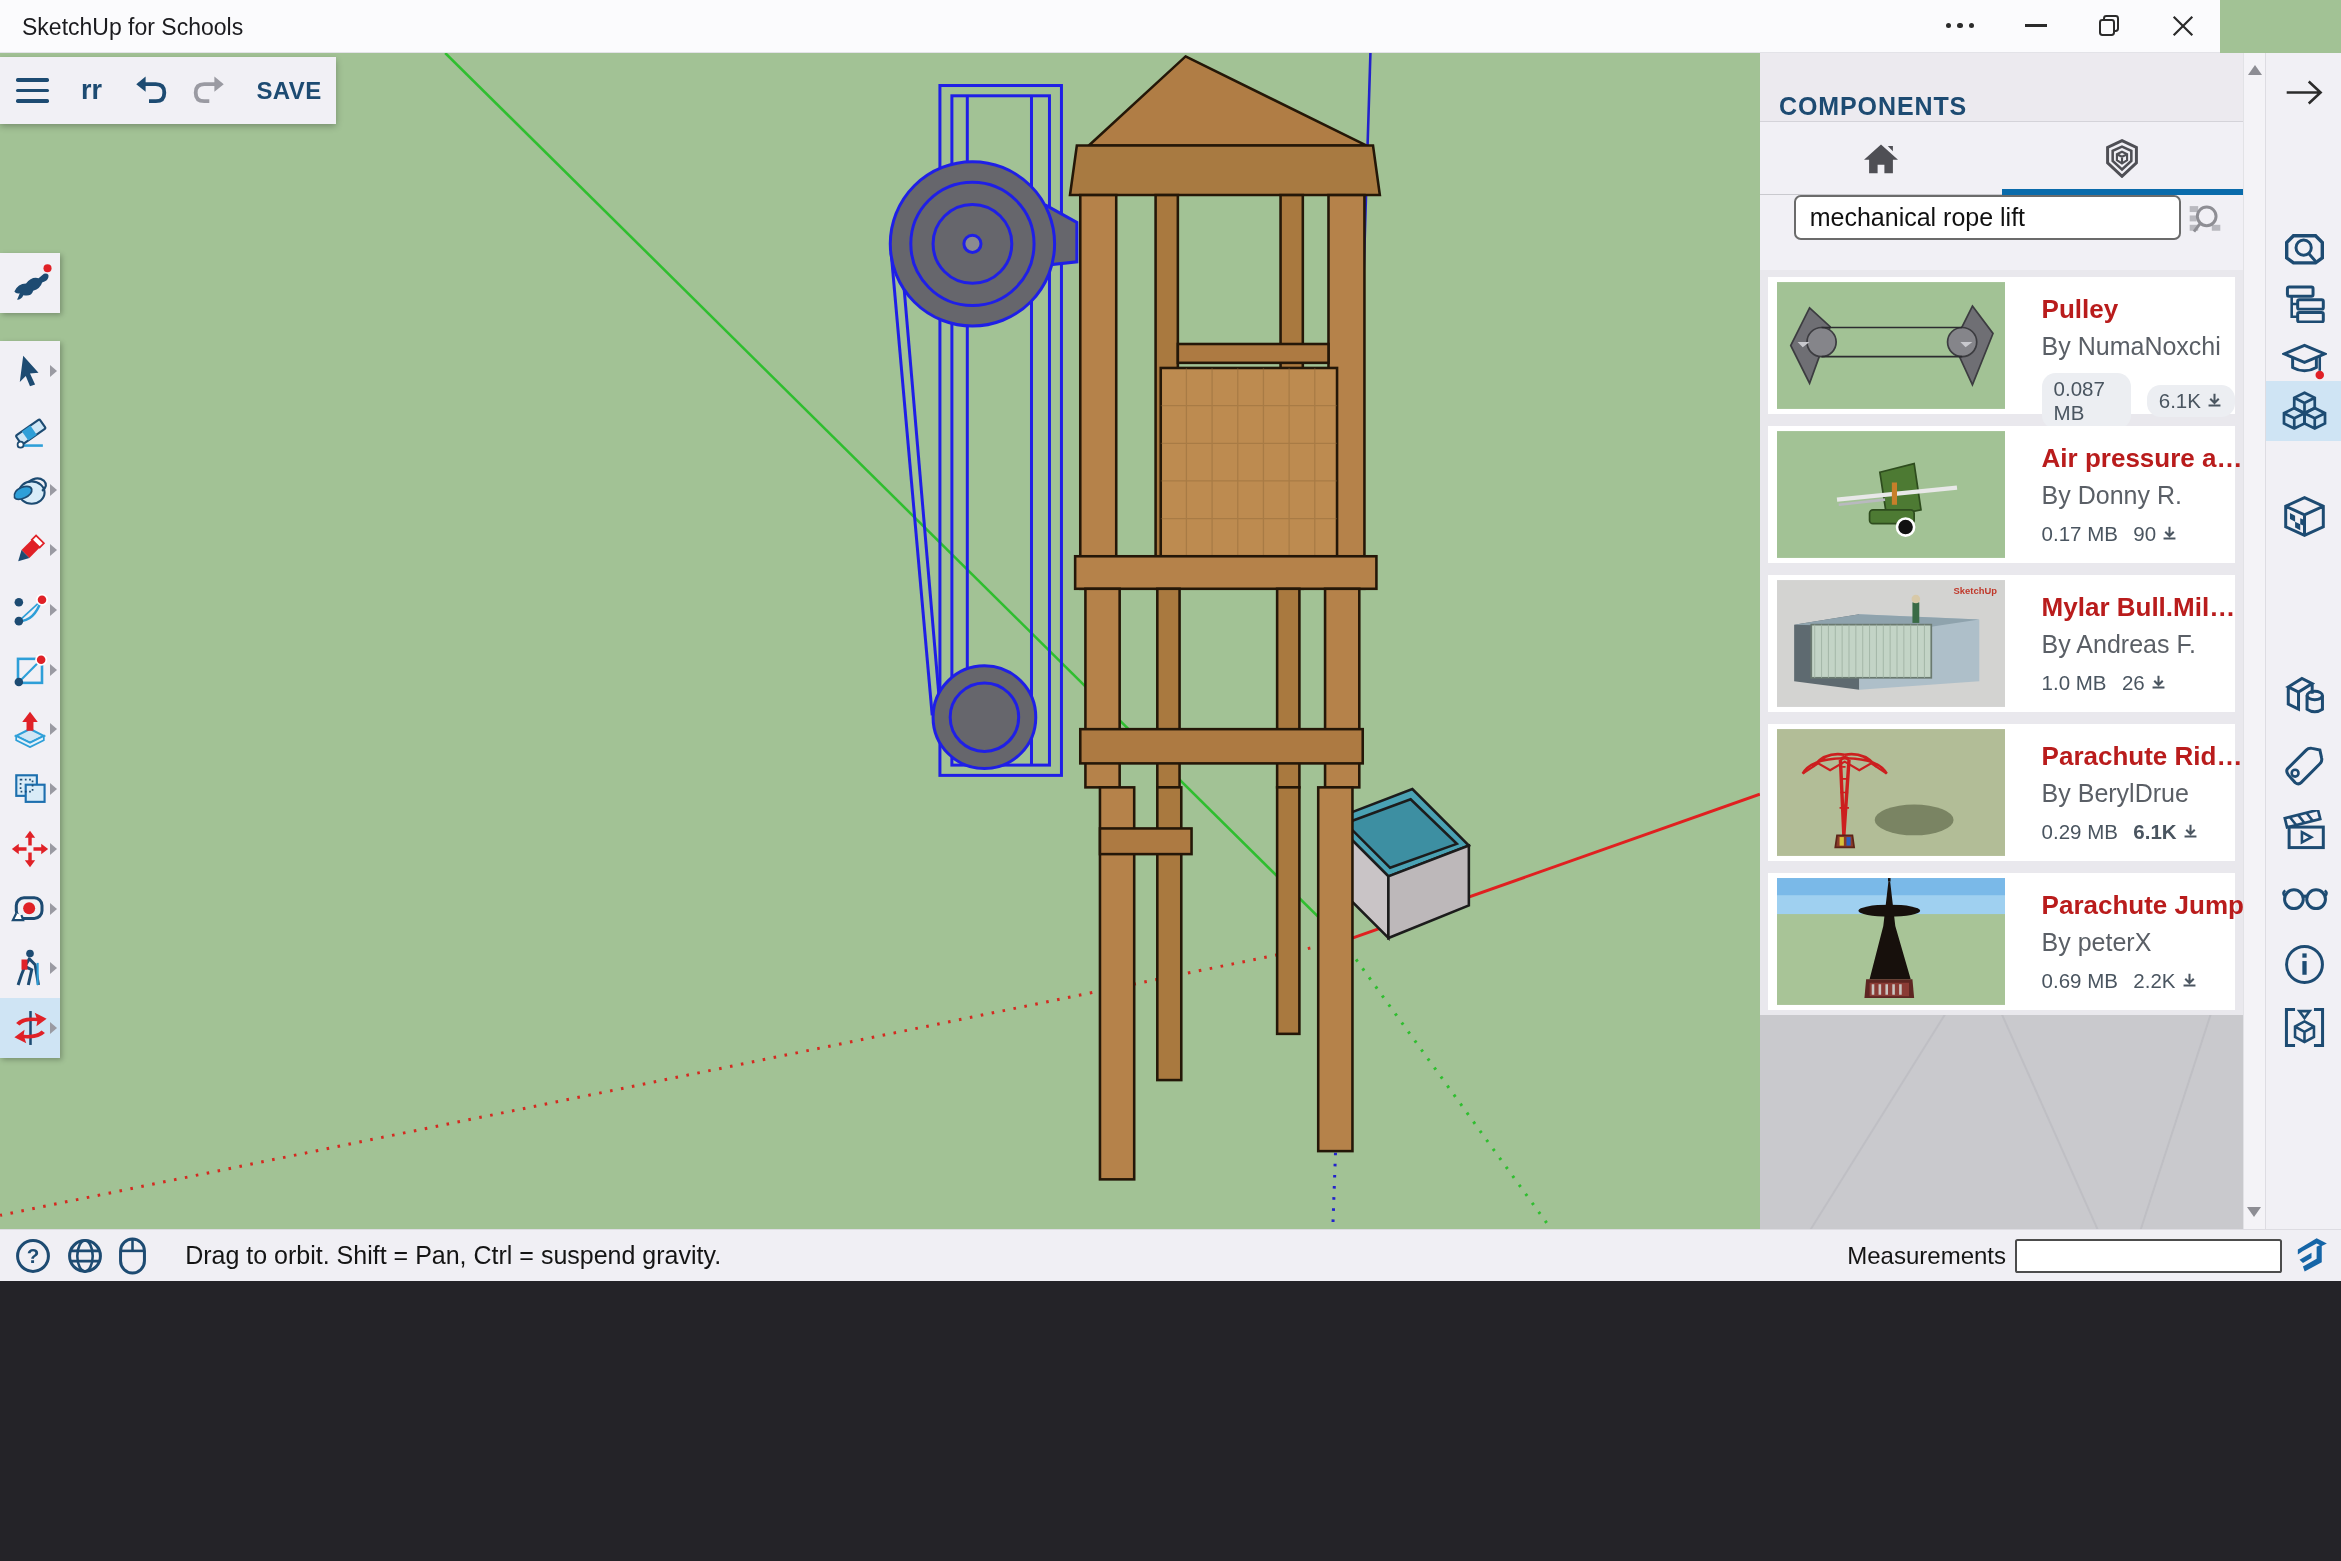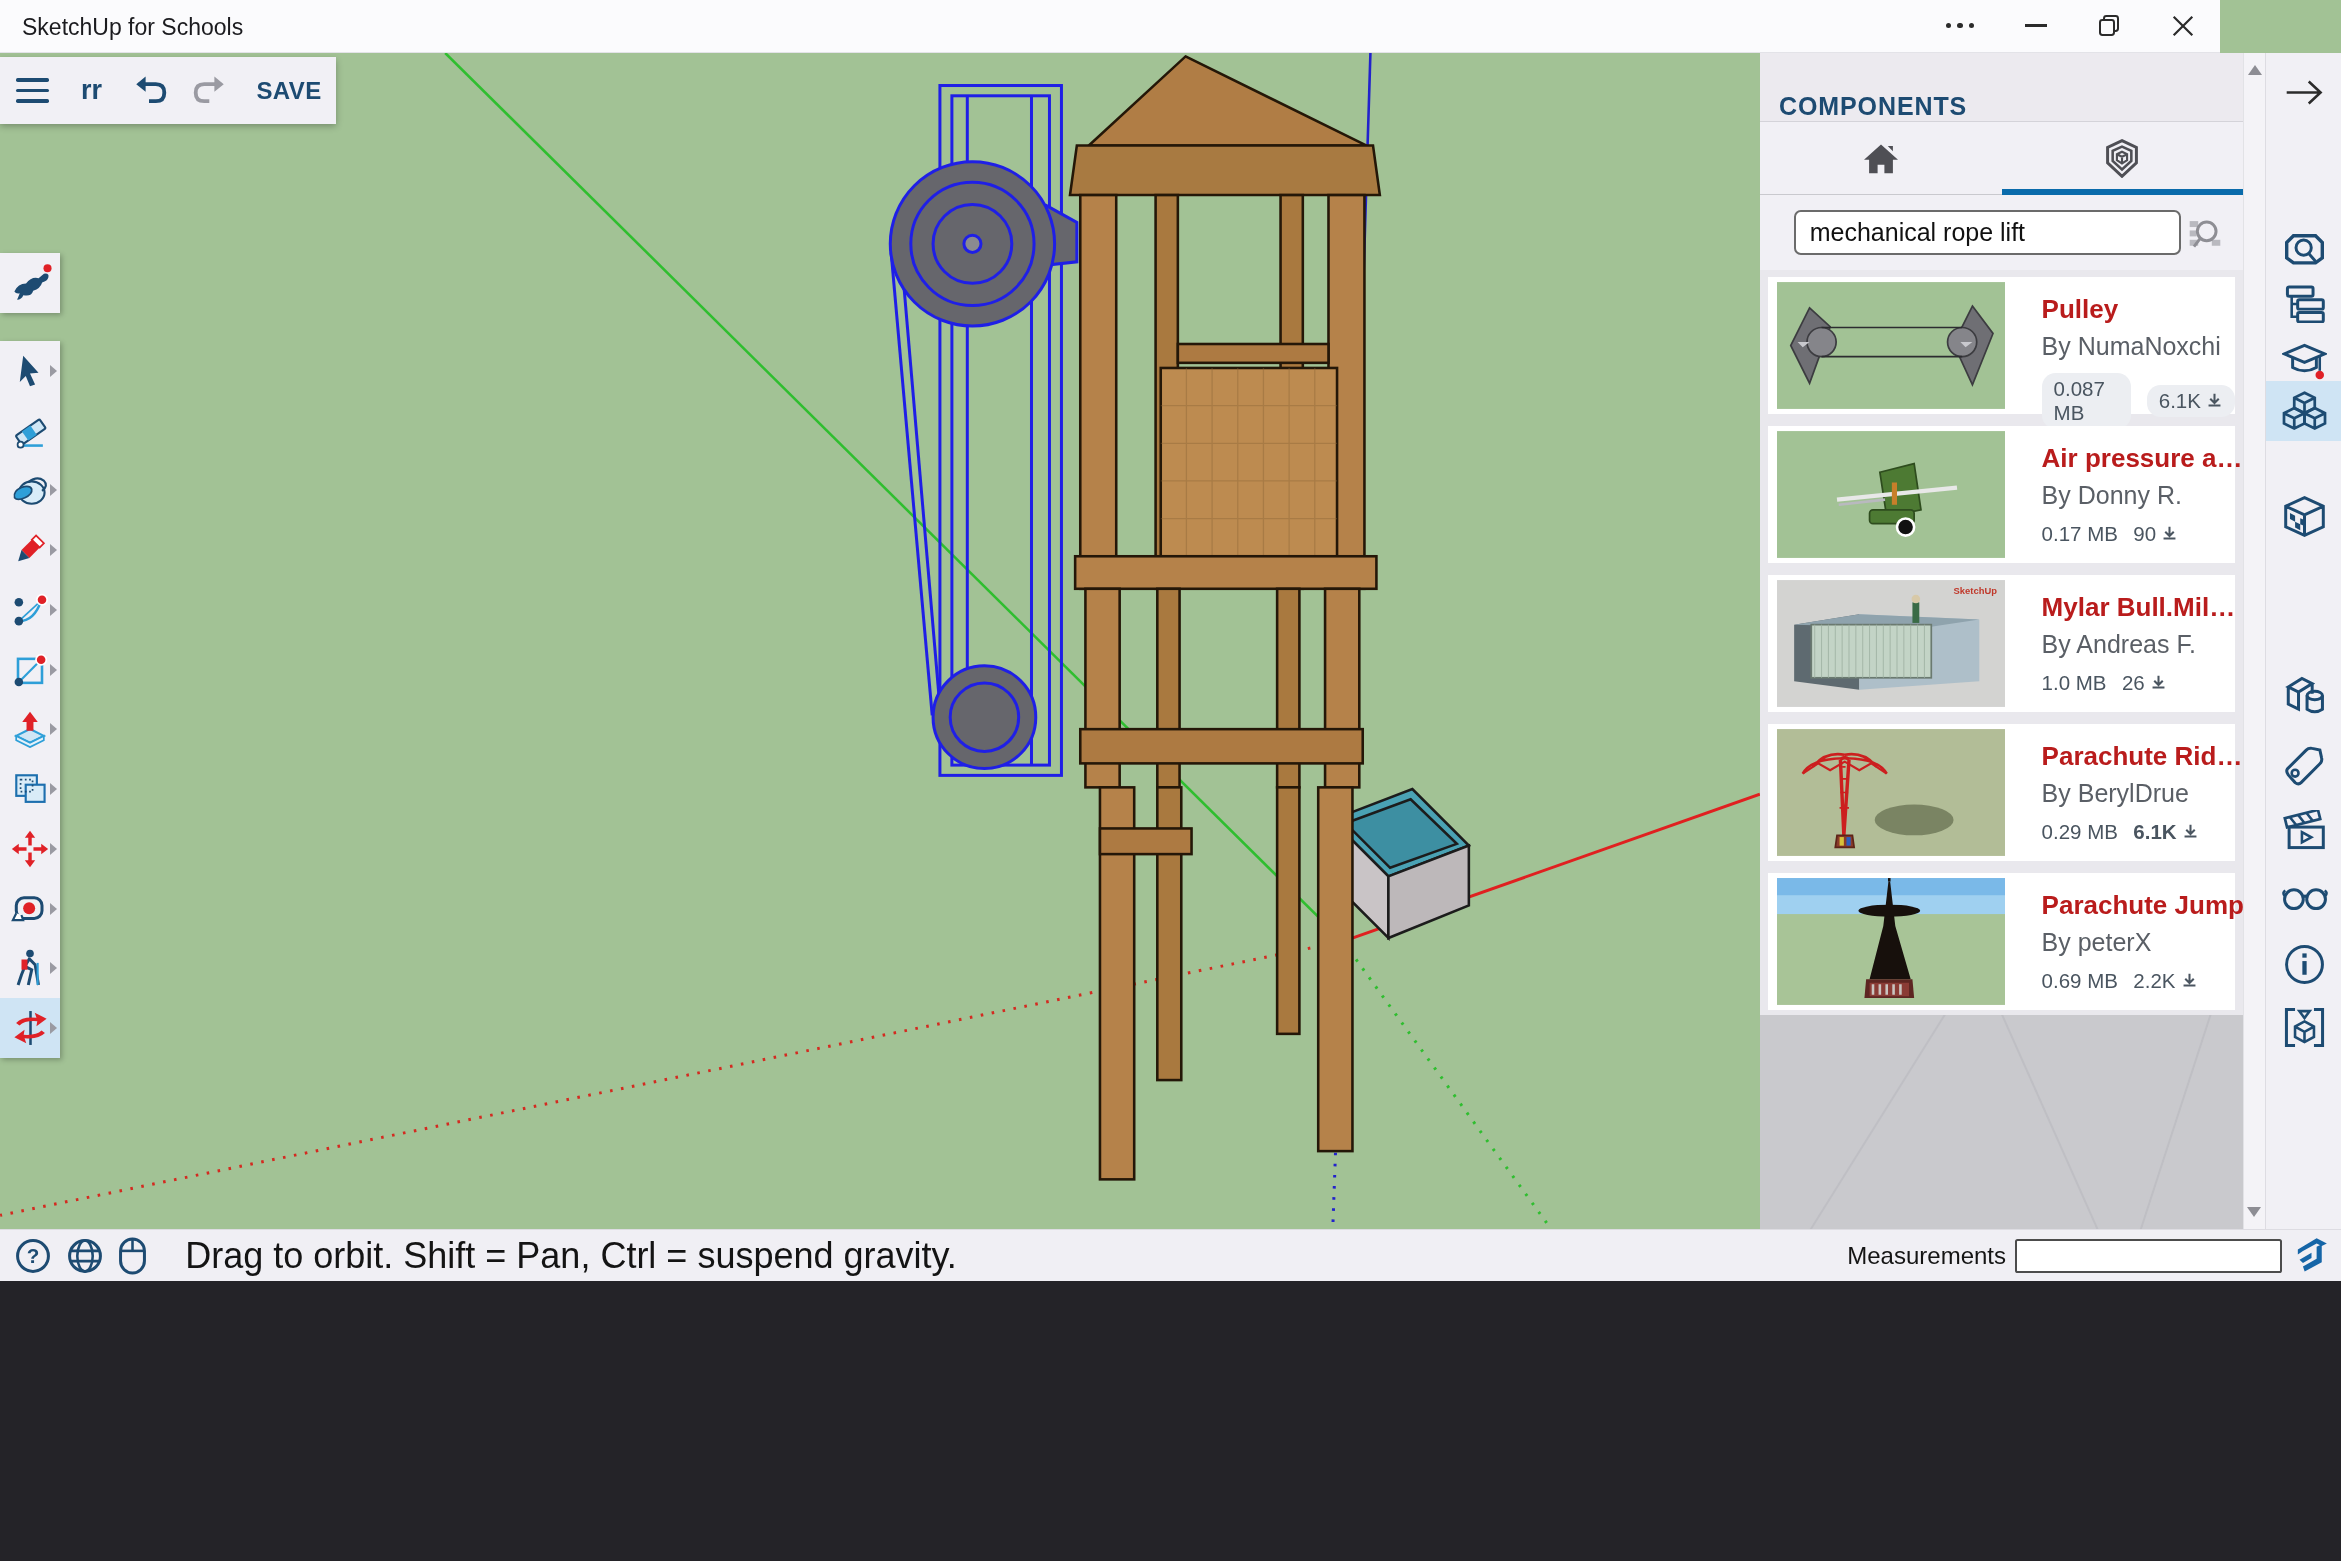--- a/index.html
+++ b/index.html
@@ -47,21 +47,21 @@
   
   #viewport{left:0;top:53px;width:1760px;height:1176px;cursor:grab}
 
   
   #panel{left:1760px;top:53px;width:483px;height:1176px;background:var(--panel);z-index:20}
   #panel-header{height:69px;background:#eceaef;border-bottom:0.9px solid #d4d3d9;display:flex;align-items:flex-end}
   #panel-title{margin-left:19px;font-size:25px;font-weight:bold;letter-spacing:0.9px;color:var(--accent)}
   #tabs{height:73px;display:flex;border-bottom:0.9px solid #c9c9ce}
   .tab{flex:1;display:flex;align-items:center;justify-content:center;position:relative;cursor:pointer}
   .tab.active::after{content:"";position:absolute;left:0;right:0;bottom:-0.9px;height:6px;background:var(--blue)}
-  #searchrow{height:75px;display:flex;align-items:center}
+  #searchrow{height:75px;display:flex;align-items:flex-start}
   #comp-search{margin-left:34px;width:387px;height:45px;border:2.1px solid #6b6b6b;border-radius:6.8px;
     background:#fff;font-size:25px;color:#111;padding:0 13.7px;font-family:inherit}
   #searchbtn{width:48px;height:45px;display:flex;align-items:center;justify-content:center;cursor:pointer}
   #results{height:745px;background:#e9e8ed;padding-top:6.8px}
   .card{position:relative;width:467px;height:137px;margin:0 auto 12px auto;background:#fff;display:flex;cursor:pointer}
   .thumb{width:246px;height:127px;margin:5.1px 0 0 8.6px;flex:none;position:relative;overflow:hidden}
   .cinfo{flex:1;padding:17px 0 0 19px}
   .ctitle{font-size:26px;font-weight:bold;color:#b91c1c;white-space:nowrap}
   .cauthor{font-size:25px;color:#5a5f66;margin-top:6.8px;white-space:nowrap}
   .cstats{display:flex;align-items:center;gap:15.4px;margin-top:12px;font-size:20.5px;color:#4a5560}
@@ -77,21 +77,21 @@
 
   
   #rightbar{left:2265px;top:53px;width:77px;height:1176px;background:var(--panel);border-left:0.9px solid #dddce2;z-index:20}
   .rb-item{position:absolute;left:0;width:77px;height:55px;display:flex;align-items:center;justify-content:center;cursor:pointer}
   .rb-item.active{background:#cfe4f4}
 
   
   #statusbar{left:0;top:1229px;width:2342px;height:52px;background:#f0eff4;border-top:0.9px solid #dddce2;
     display:flex;align-items:center;z-index:35}
   .sb-ic{margin-left:15.4px;display:flex;align-items:center;cursor:pointer}
-  #sb-hint{margin-left:38px;font-size:36px;color:#141414}
+  #sb-hint{margin-left:38px;font-size:25px;color:#141414}
   #sb-meas{position:absolute;right:336px;font-size:24px;color:#141414}
   #meas-input{position:absolute;right:60px;width:267px;height:34px;border:2.1px solid #4c4c4c;border-radius:2.6px;background:#fff;font-size:22px;padding:0 8.6px}
   #sb-logo{position:absolute;right:10.3px}
 
   
   #taskbar{left:0;top:1281px;width:2342px;height:280px;background:var(--taskbar)}
 </style>
 </head>
 <body>
 

